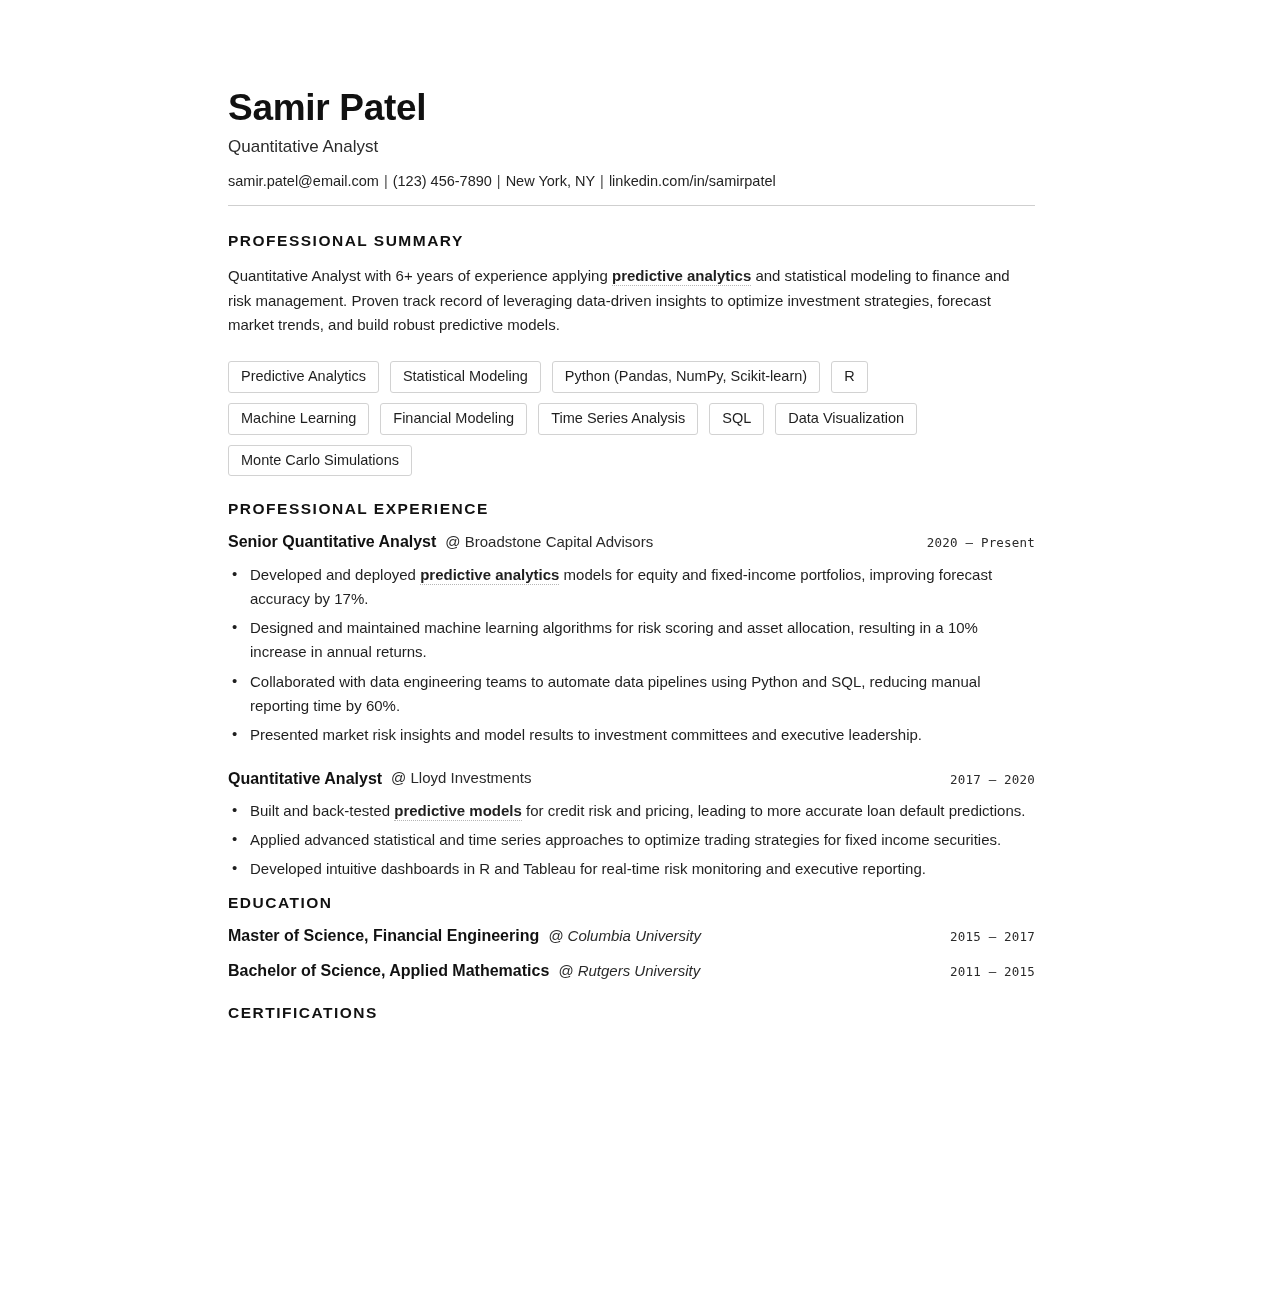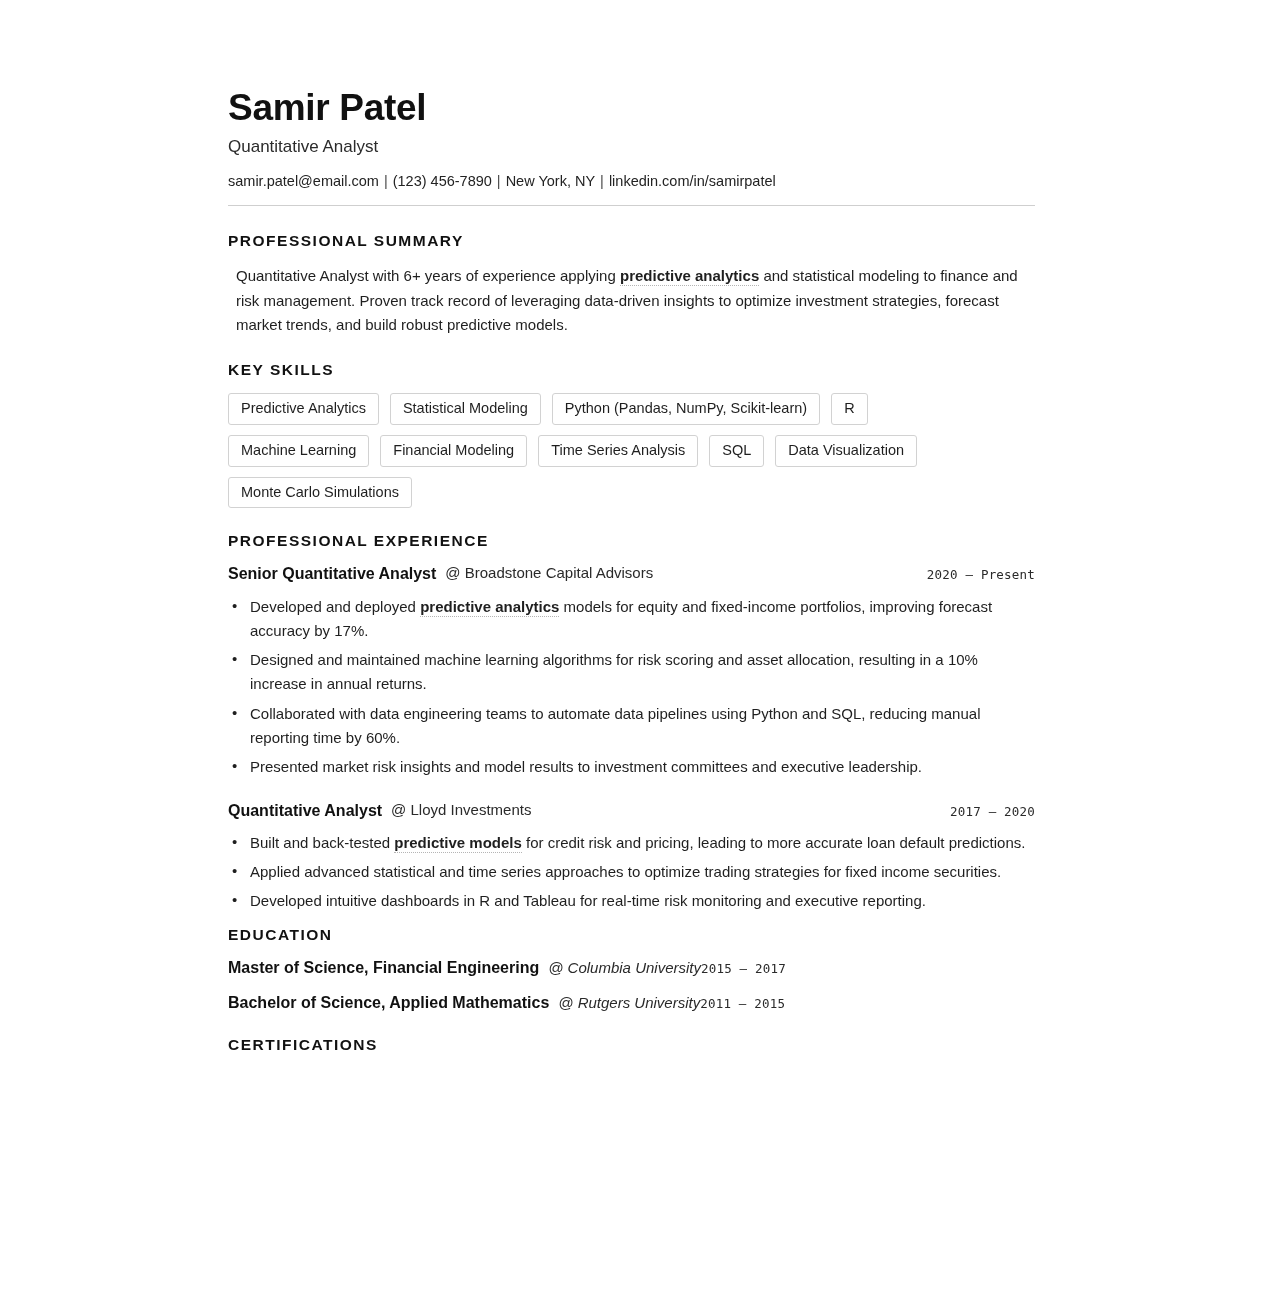--- a/index.html
+++ b/index.html
@@ -67,21 +67,21 @@
     font-weight: bold;
     letter-spacing: 1.5px;
     color: #111111;
     margin: 0 0 14px 0;
     text-transform: uppercase;
   }
   .summary-text {
     font-size: 15px;
     line-height: 1.62;
     color: #1f1f1f;
-    margin: 8px;
+    margin: 0;
   }
   .kw {
     font-weight: bold;
     border-bottom: 1px dotted #b5b5b5;
     padding-bottom: 1px;
   }
 
   
   .chips {
     display: flex;
@@ -105,21 +105,21 @@
   .job { margin-bottom: 21px; }
   .job:last-child { margin-bottom: 0; }
   .job-head {
     display: flex;
     align-items: baseline;
     justify-content: space-between;
     margin-bottom: 11px;
   }
   .job-headline {
     display: flex;
-    align-items: flex-start;
+    align-items: center;
     gap: 9px;
     flex: 1 1 auto;
   }
   .job-title {
     font-size: 16px;
     font-weight: bold;
     color: #111111;
     line-height: 1.2;
   }
   .job-company {
@@ -156,20 +156,21 @@
     left: 4px;
     top: -1px;
     font-size: 15px;
     color: #1f1f1f;
   }
 
   
   .edu-row {
     display: flex;
     align-items: baseline;
+    justify-content: space-between;
     margin-bottom: 16px;
   }
   .edu-row:last-child { margin-bottom: 0; }
   .edu-left {
     display: flex;
     align-items: baseline;
     gap: 9px;
   }
   .edu-degree {
     font-size: 16px;
@@ -201,21 +202,20 @@
       </div>
       <hr class="divider">
     </div>
 
     <div class="section">
       <h2 class="section-title">PROFESSIONAL SUMMARY</h2>
       <p class="summary-text"><span>Quantitative Analyst with 6+ years of experience applying </span><span class="kw">predictive analytics</span><span> and statistical modeling to finance and risk management. Proven track record of leveraging data-driven insights to optimize investment strategies, forecast market trends, and build robust predictive models.</span></p>
     </div>
 
     <div class="section">
-      <h2 class="section-title">KEY SKILLS</h2>
       <div class="chips" id="skills-container">
           <div class="chip">Predictive Analytics</div>
           <div class="chip">Statistical Modeling</div>
           <div class="chip">Python (Pandas, NumPy, Scikit-learn)</div>
           <div class="chip">R</div>
           <div class="chip">Machine Learning</div>
           <div class="chip">Financial Modeling</div>
           <div class="chip">Time Series Analysis</div>
           <div class="chip">SQL</div>
           <div class="chip">Data Visualization</div>

